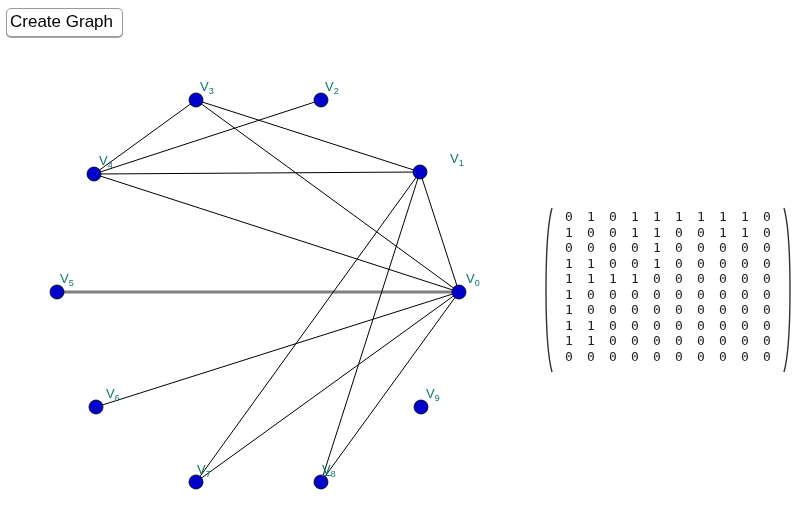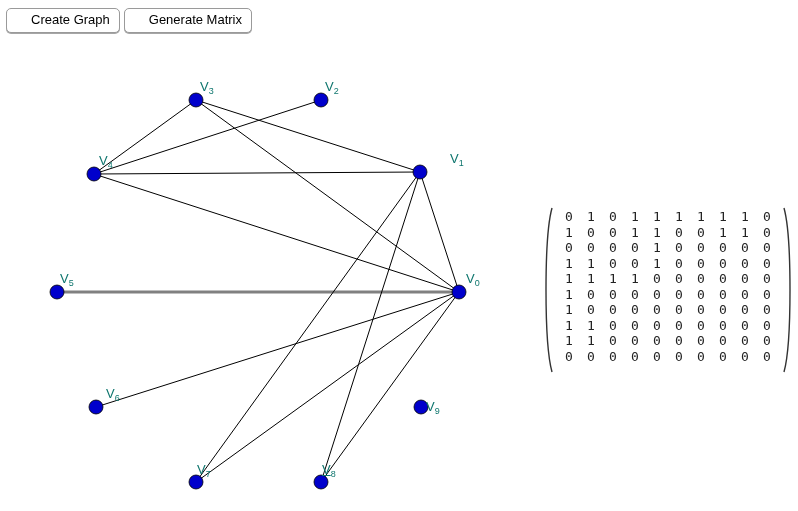--- a/index.html
+++ b/index.html
@@ -18,23 +18,23 @@
   #toolbar {
     position: absolute;
     left: 6px;
     top: 8px;
     display: flex;
     gap: 4px;
     align-items: flex-start;
   }
   .tb-button {
     font-family: "Liberation Sans", sans-serif;
-    font-size: 13px;
+    font-size: 17px;
     line-height: 1;
-    padding: 4px 9px 6px 24px;
+    padding: 4px 9px 6px 3px;
     background: #ffffff;
     color: #000000;
     border: 1px solid #9a9a9a;
     border-radius: 5px;
     box-shadow: 0 1px 0 rgba(0,0,0,0.35);
     cursor: pointer;
     white-space: nowrap;
   }
   #canvas-area {
     position: absolute;
@@ -96,21 +96,20 @@
   .matrix-cell {
     text-align: center;
     line-height: 15.5px;
   }
 </style>
 </head>
 <body>
 
 <div id="toolbar">
   <button class="tb-button">Create Graph</button>
-  <button class="tb-button">Generate Matrix</button>
 </div>
 
 <div id="canvas-area">
   <svg id="graph-svg" width="520" height="463">
     <g id="edge-layer">
         <line x1="459" y1="244" x2="420" y2="124" stroke="#000000" stroke-width="1"></line>
         <line x1="459" y1="244" x2="196" y2="52" stroke="#000000" stroke-width="1"></line>
         <line x1="459" y1="244" x2="94" y2="126" stroke="#000000" stroke-width="1"></line>
         <line x1="459" y1="244" x2="57" y2="244" stroke="#808080" stroke-width="3"></line>
         <line x1="459" y1="244" x2="96" y2="359" stroke="#000000" stroke-width="1"></line>
@@ -139,21 +138,21 @@
   <div id="label-layer">
       <div class="node-label" style="left: 466px; top: 224px;"><span>V</span><sub>0</sub></div>
       <div class="node-label" style="left: 450px; top: 104px;"><span>V</span><sub>1</sub></div>
       <div class="node-label" style="left: 325px; top: 32px;"><span>V</span><sub>2</sub></div>
       <div class="node-label" style="left: 200px; top: 32px;"><span>V</span><sub>3</sub></div>
       <div class="node-label" style="left: 99px; top: 106px;"><span>V</span><sub>4</sub></div>
       <div class="node-label" style="left: 60px; top: 224px;"><span>V</span><sub>5</sub></div>
       <div class="node-label" style="left: 99px; top: 339px; margin-left: 7px;"><span>V</span><sub>6</sub></div>
       <div class="node-label" style="left: 197px; top: 415px;"><span>V</span><sub>7</sub></div>
       <div class="node-label" style="left: 322px; top: 415px; text-decoration: underline;"><span>V</span><sub>8</sub></div>
-      <div class="node-label" style="left: 426px; top: 339px; margin-top: 13px;"><span>V</span><sub>9</sub></div>
+      <div class="node-label" style="left: 426px; top: 339px;"><span>V</span><sub>9</sub></div>
     </div>
 </div>
 
 <div id="matrix-area">
   <div class="matrix-wrap">
     <div class="paren">
       <svg width="14" height="170" viewBox="0 0 14 170">
         <path d="M12 3 C 4 32, 4 138, 12 167" fill="none" stroke="#333333" stroke-width="1.4"></path>
       </svg>
     </div>

